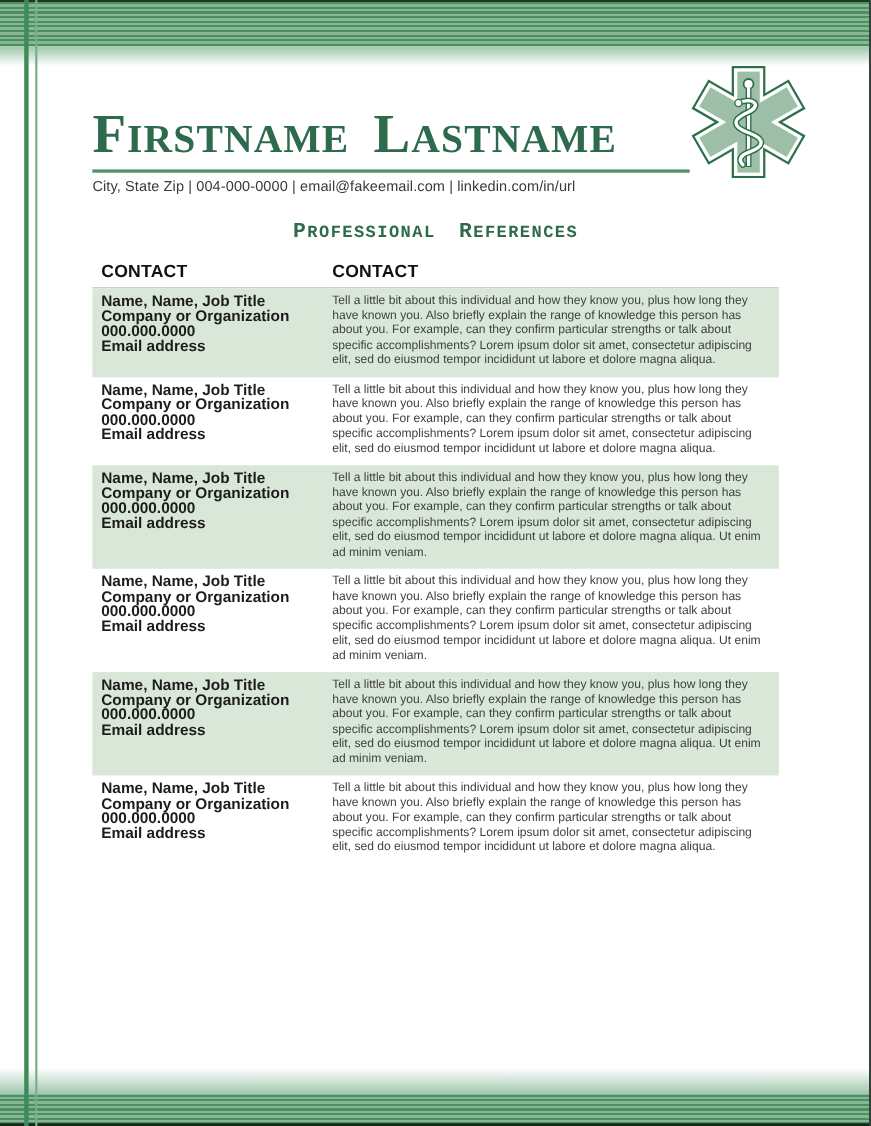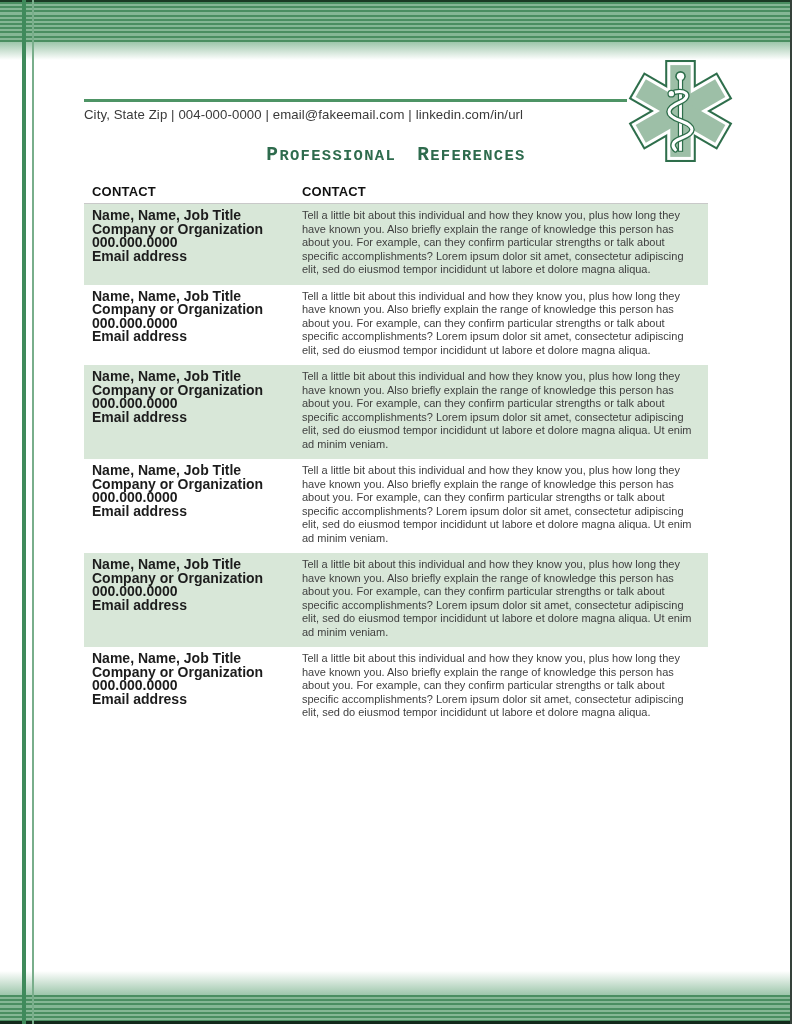--- a/index.html
+++ b/index.html
@@ -53,21 +53,21 @@
   .title-word { display:inline-block; text-transform:uppercase;font-family:Liberation Mono, monospace; }
   .title-word::first-letter { font-size:19.5px; }
   .title-word + .title-word { margin-left:16px; }
 
   
   .ref-table { width:624px; }
   .thead {
     display:grid; grid-template-columns:218px 1fr;
     padding-bottom:4px; border-bottom:1px solid #c9c9c9;
   }
-  .th { font-size:13px; font-weight:bold; color:#111; letter-spacing:0.2px; }
+  .th { font-size:16px; font-weight:bold; color:#111; letter-spacing:0.2px; }
   .th-contact { padding-left:8px; }
 
   .trow { display:grid; grid-template-columns:218px 1fr; padding:5px 0 8px 0; }
   .trow.highlight { background:#d8e7d8; }
   .c-contact { padding-left:8px; padding-right:16px;
                font-size:14px; line-height:13.5px; font-weight:bold; color:#1c1c1c; }
   .c-context { padding-right:10px;
                font-size:11px; line-height:13.5px; color:#3f3f3f; }
 
   
@@ -117,20 +117,24 @@
       <rect x="48.6" y="19" width="2.8" height="70" fill="#ffffff"></rect>
       <path d="M41,33 C53,27 63,35 50,41 C35,47.5 35,54 50,59.5 C65,65 65,71.5 50,77 C42,80 41,84 45,88" fill="none" stroke="#2e6e4b" stroke-width="5.6" stroke-linecap="round"></path>
       <path d="M41,33 C53,27 63,35 50,41 C35,47.5 35,54 50,59.5 C65,65 65,71.5 50,77 C42,80 41,84 45,88" fill="none" stroke="#ffffff" stroke-width="3" stroke-linecap="round"></path>
       <circle cx="41" cy="33" r="3.8" fill="#2e6e4b"></circle>
       <circle cx="41" cy="33" r="2.6" fill="#ffffff"></circle>
     </g>
   </svg>
 
   <div class="content">
 
+    <h1 class="name">
+      <span class="name-word">Firstname</span>
+      <span class="name-word">Lastname</span>
+    </h1>
 
     <div class="name-rule"></div>
 
     <div class="contact-line">City, State Zip  | 004-000-0000 | email@fakeemail.com | linkedin.com/in/url</div>
 
     <h2 class="section-title">
       <span class="title-word">Professional</span>
       <span class="title-word">References</span>
     </h2>
 

